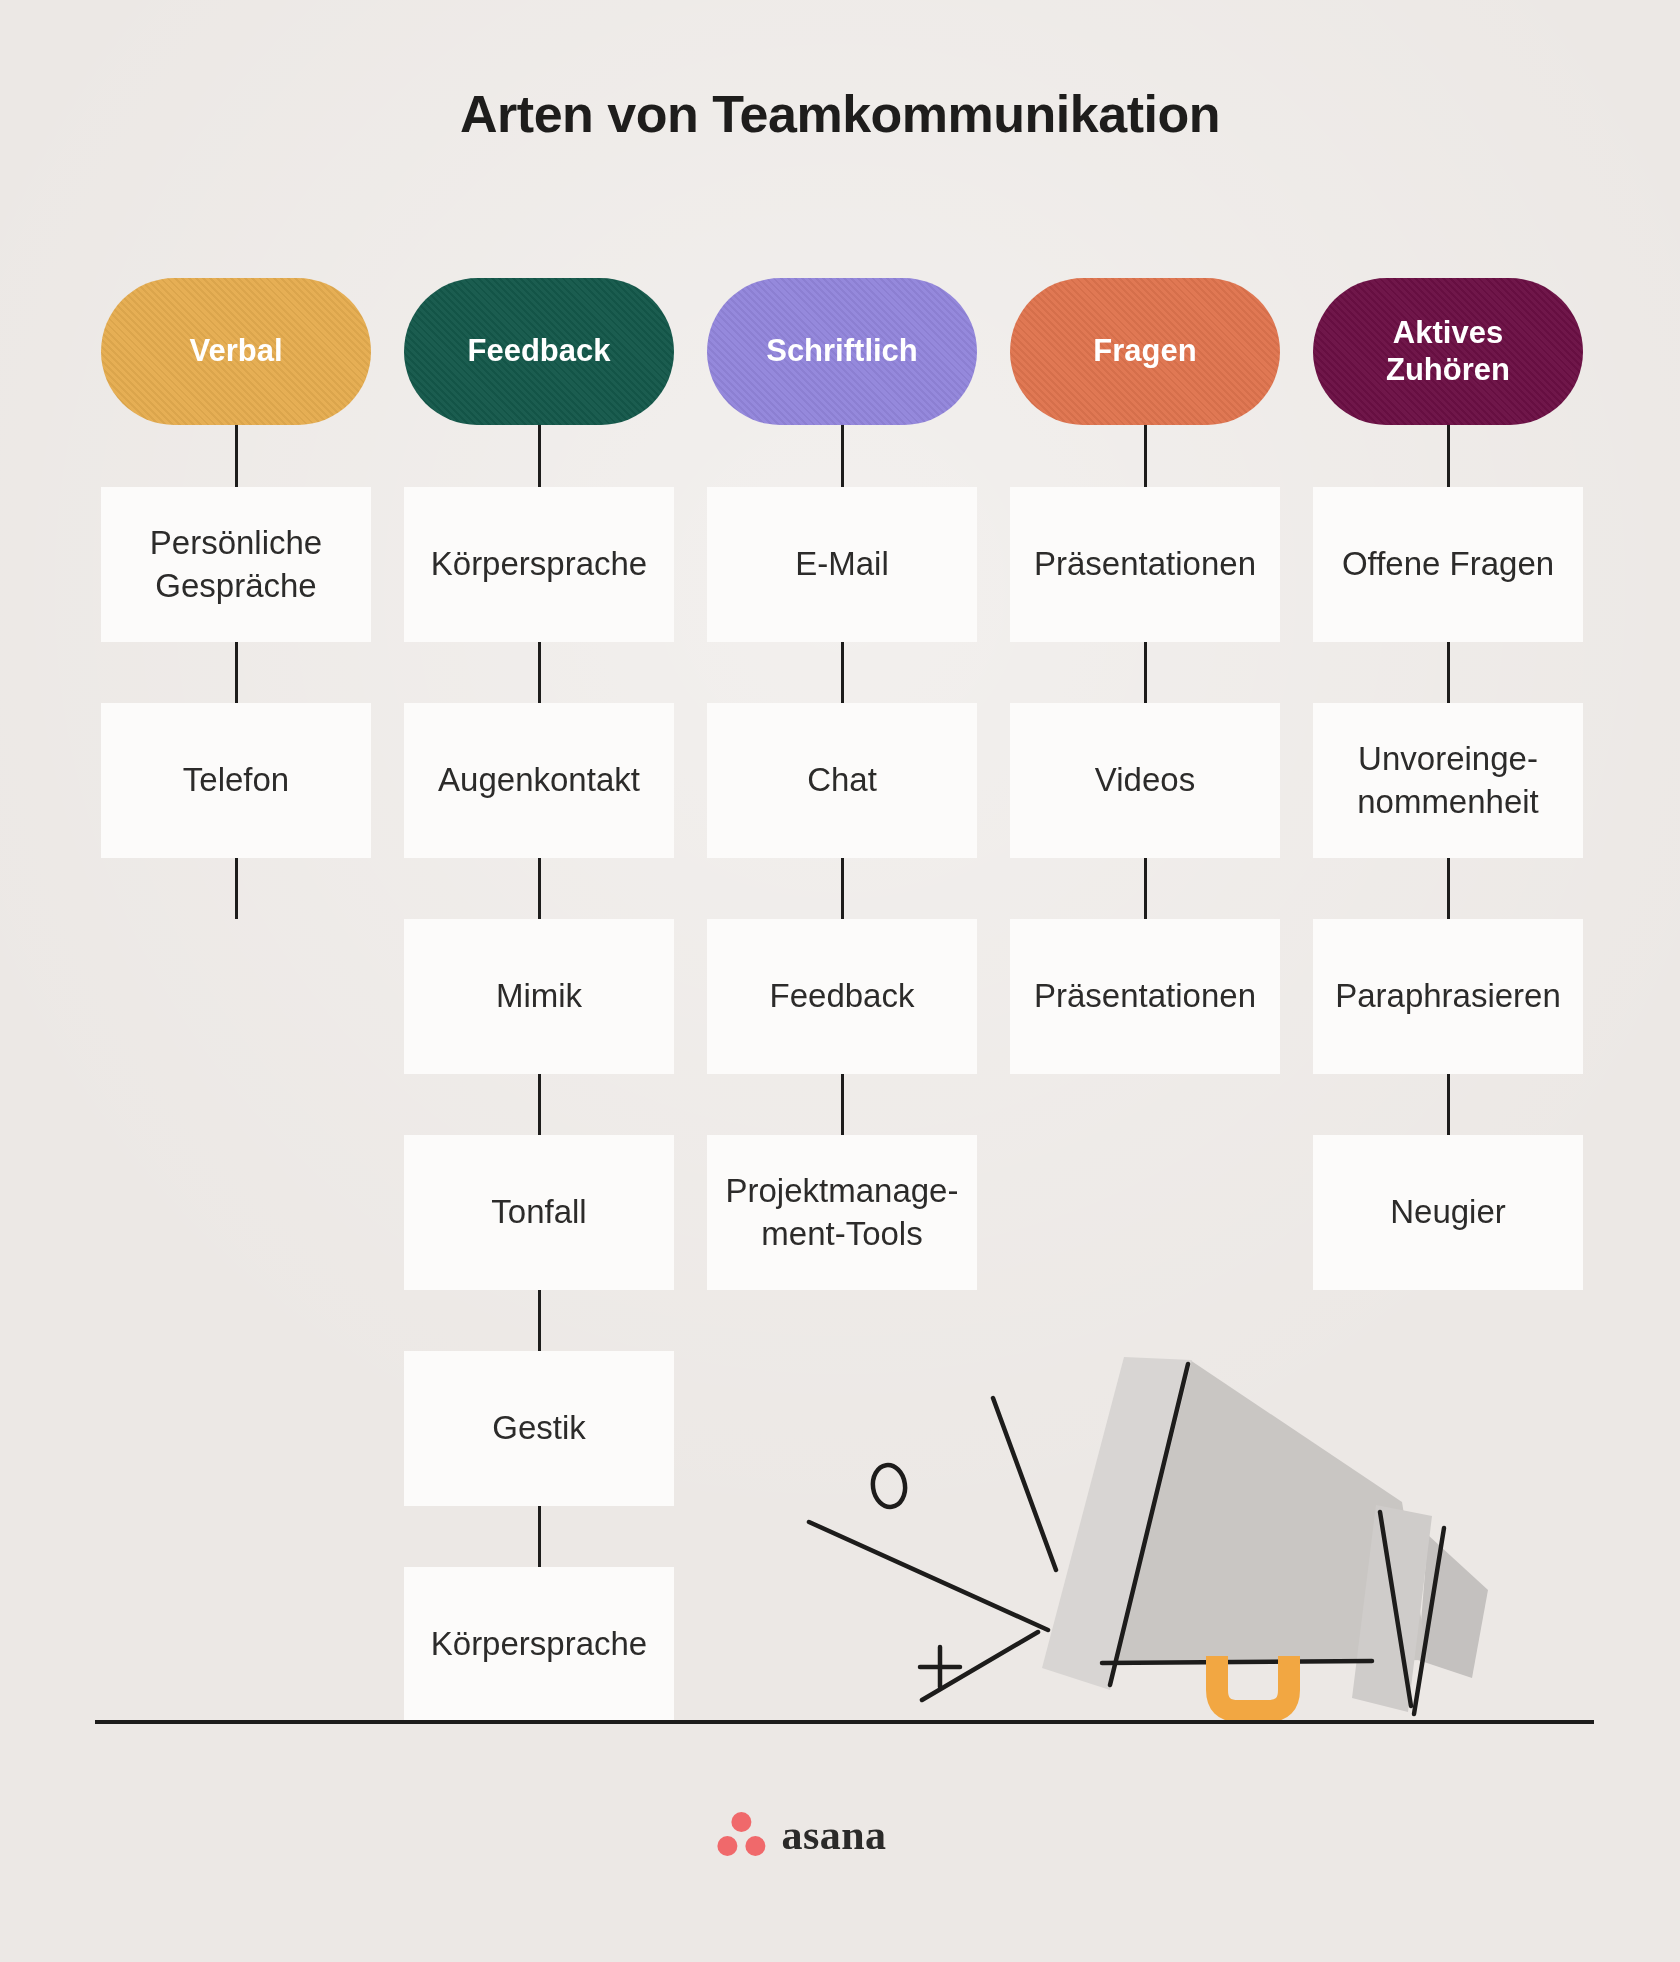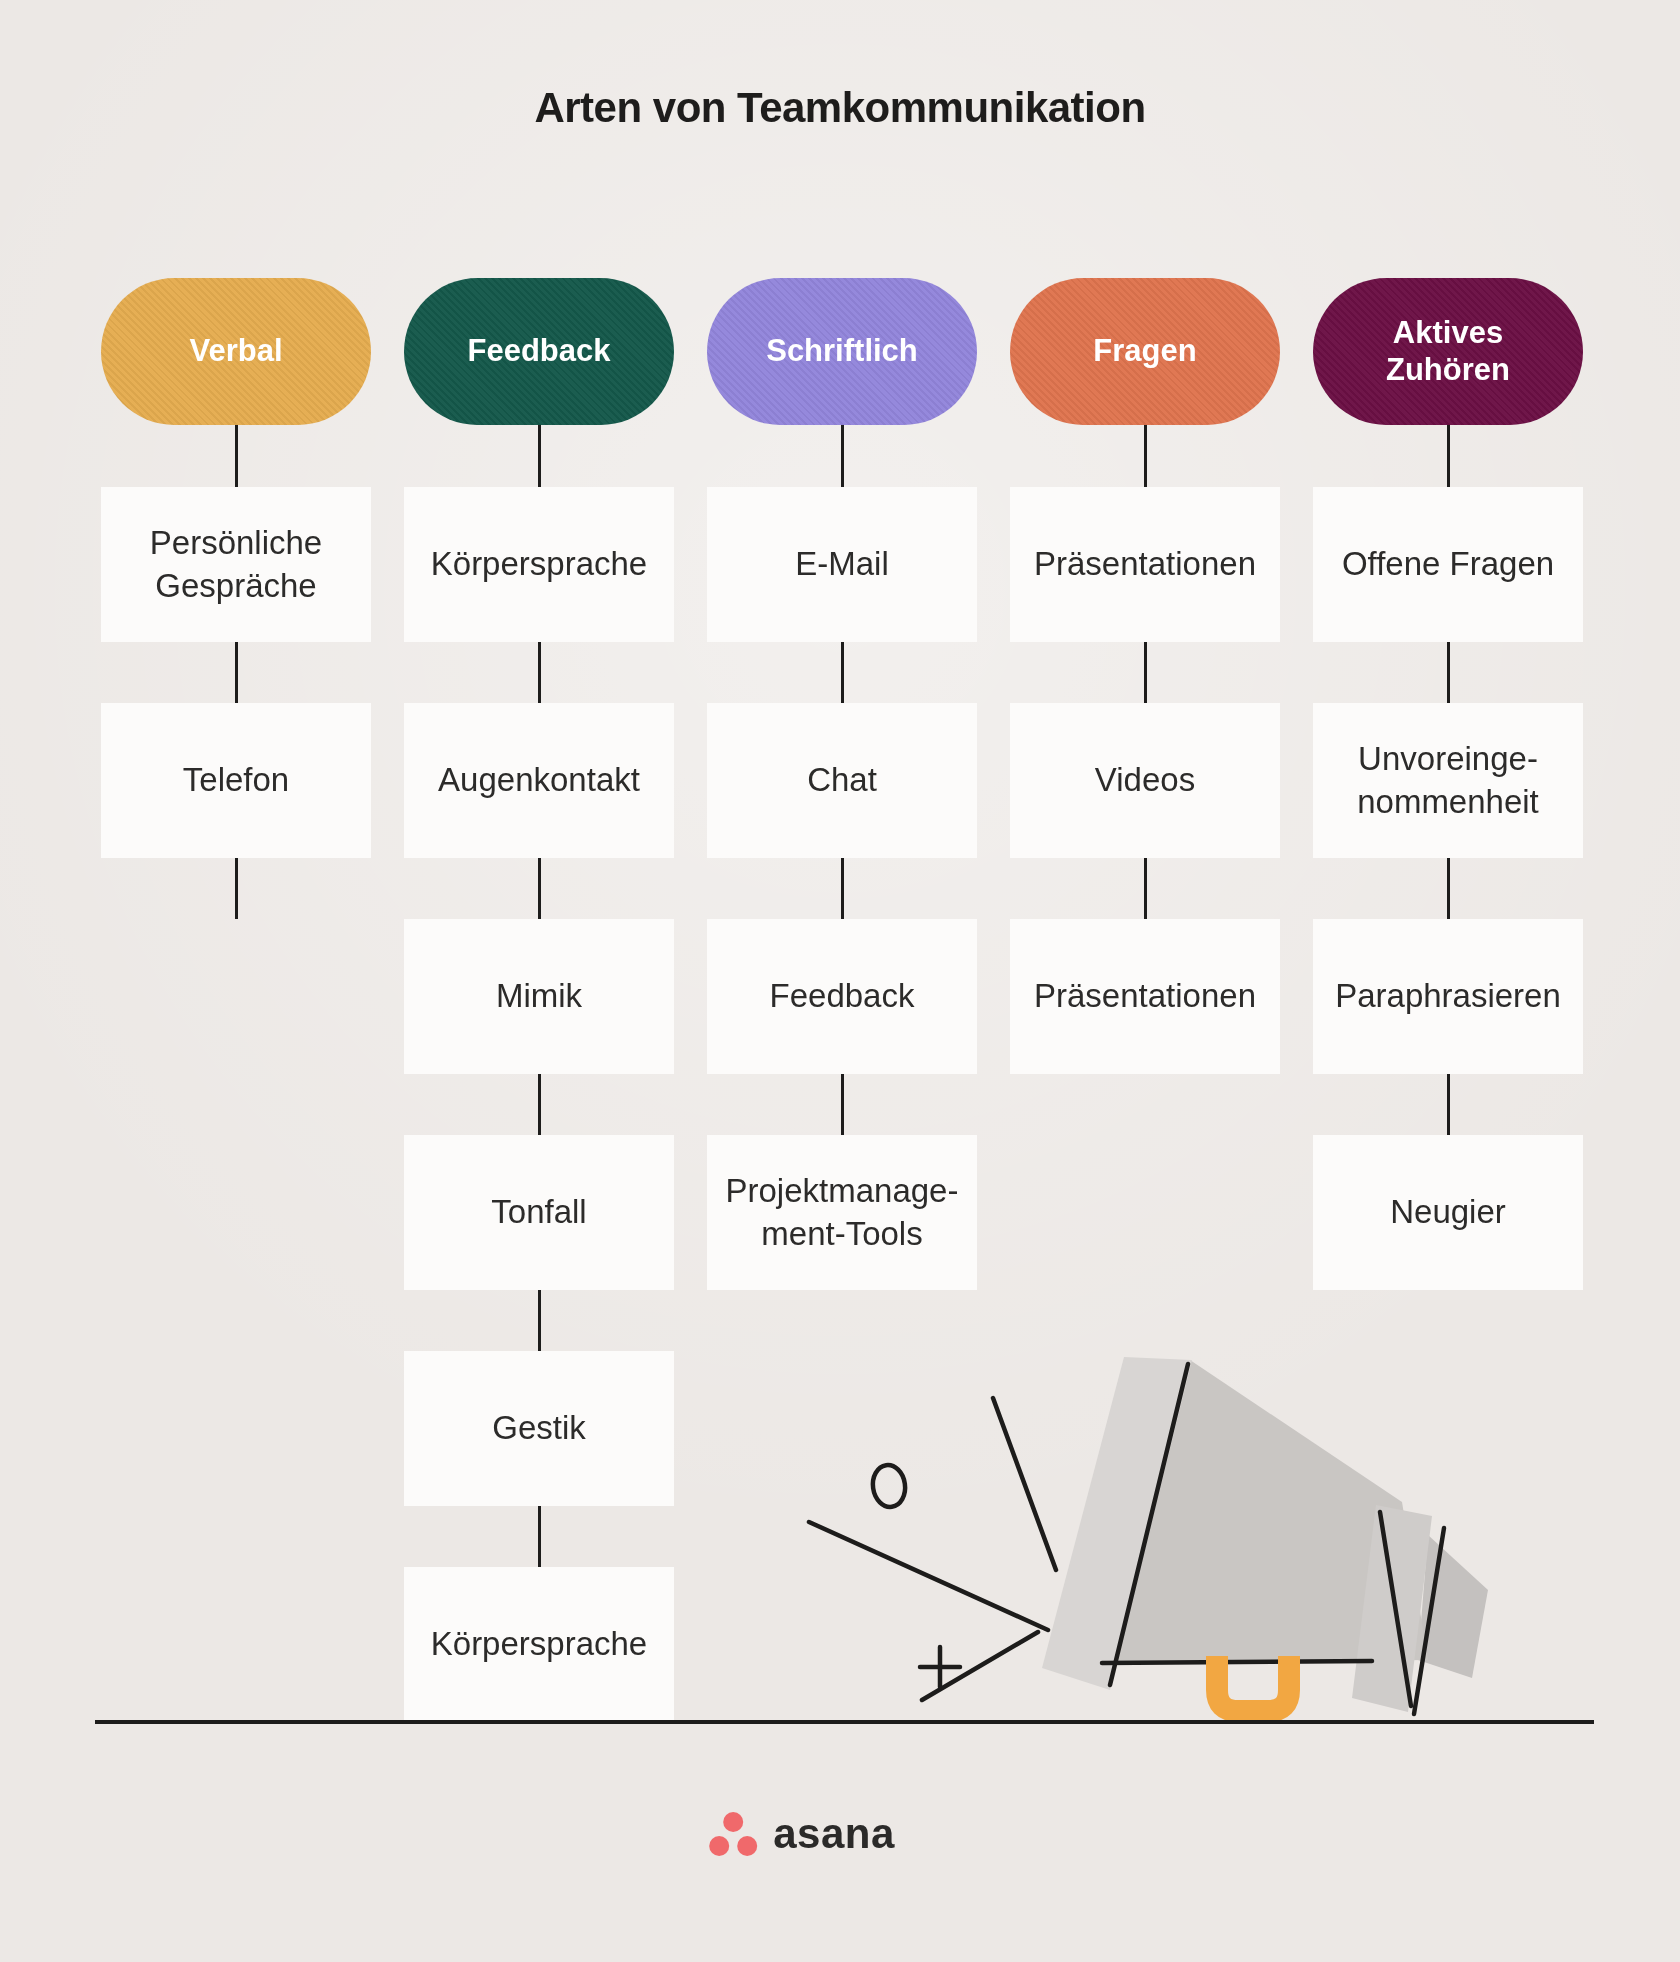--- a/index.html
+++ b/index.html
@@ -5,42 +5,42 @@
   html,body{margin:0;padding:0;background:#ECE8E5;}
   .canvas{
     position:relative;width:1680px;height:1962px;overflow:hidden;
     background:#ECE8E5;
     background-image:radial-gradient(circle at 50% 30%, rgba(255,255,255,.35), rgba(0,0,0,0) 60%);
     font-family:"Liberation Sans", sans-serif;
     color:#2C2B2A;
   }
   .title{
     position:absolute;top:84px;left:0;width:100%;
-    text-align:center;font-size:42px;font-weight:700;color:#1E1D1C;
+    text-align:center;font-size:52px;font-weight:700;color:#1E1D1C;
     letter-spacing:-0.5px;
   }
   .col{position:absolute;top:278px;width:270px;display:flex;flex-direction:column;align-items:center;}
   .pill{
     width:270px;height:147px;border-radius:80px;
     display:flex;align-items:center;justify-content:center;
     color:#FFFFFF;font-size:31px;font-weight:600;text-align:center;
     white-space:pre-line;line-height:1.18;
     background-image:repeating-linear-gradient(45deg, rgba(0,0,0,0.045) 0 2px, rgba(255,255,255,0.03) 2px 5px);
   }
   .conn{width:3px;height:61px;background:#1D1C1B;}
   .box{
     width:270px;height:155px;background:#FCFBFA;
     display:flex;align-items:center;justify-content:center;
     text-align:center;font-size:33px;color:#2C2B2A;
     white-space:pre-line;line-height:1.28;
   }
   .rule{position:absolute;left:95px;top:1720px;width:1499px;height:4px;background:#1D1C1B;}
   .logo{
     position:absolute;top:1810px;left:800px;transform:translateX(-50%);
-    display:flex;align-items:flex-start;gap:12px;
+    display:flex;align-items:center;gap:12px;font-family:Liberation Serif, serif;
   }
   .logo-word{font-size:42px;font-weight:600;color:#2B2A29;letter-spacing:0.5px;}
   .megaphone-svg{position:absolute;left:780px;top:1300px;}
 </style>
 </head>
 <body>
 
 <div class="canvas">
 
   <div class="title">Arten von Teamkommunikation</div>

